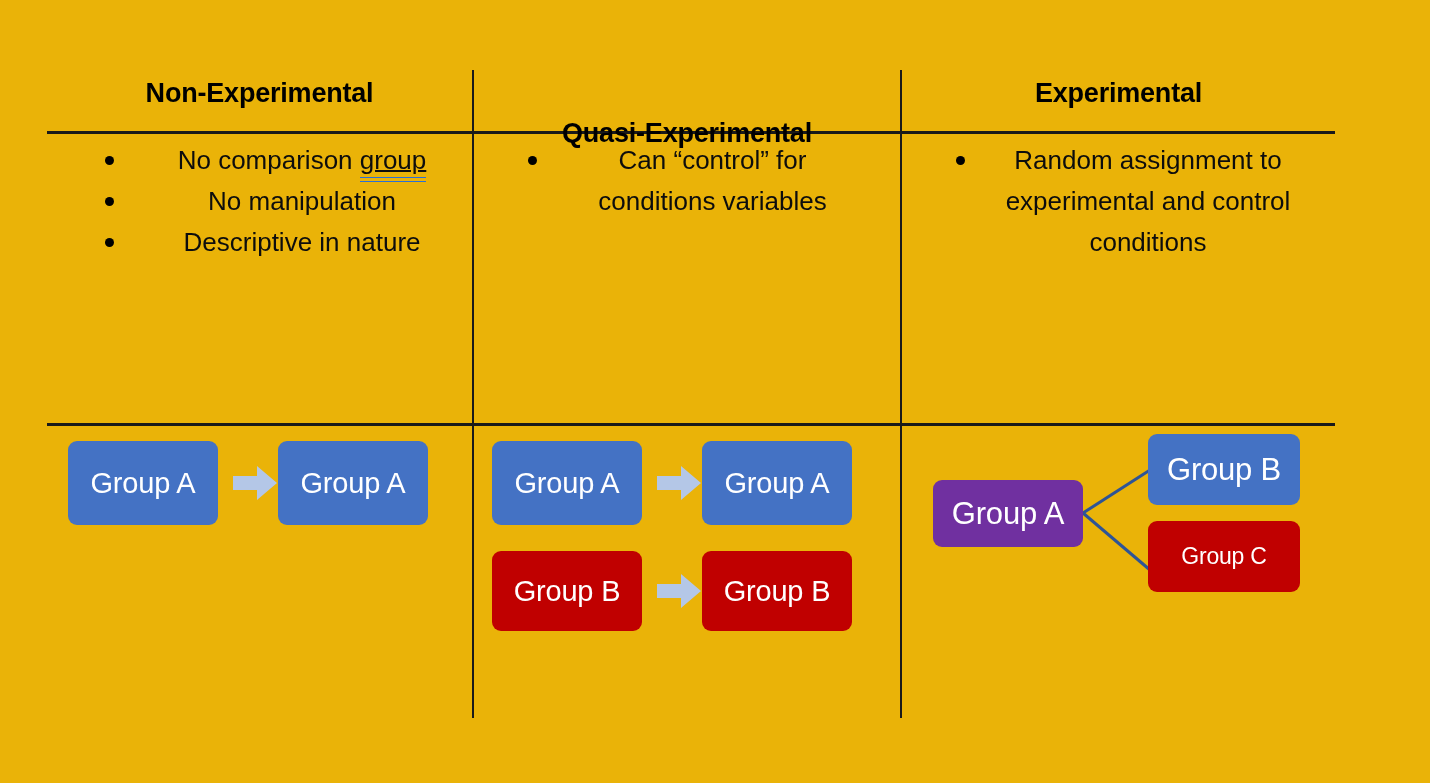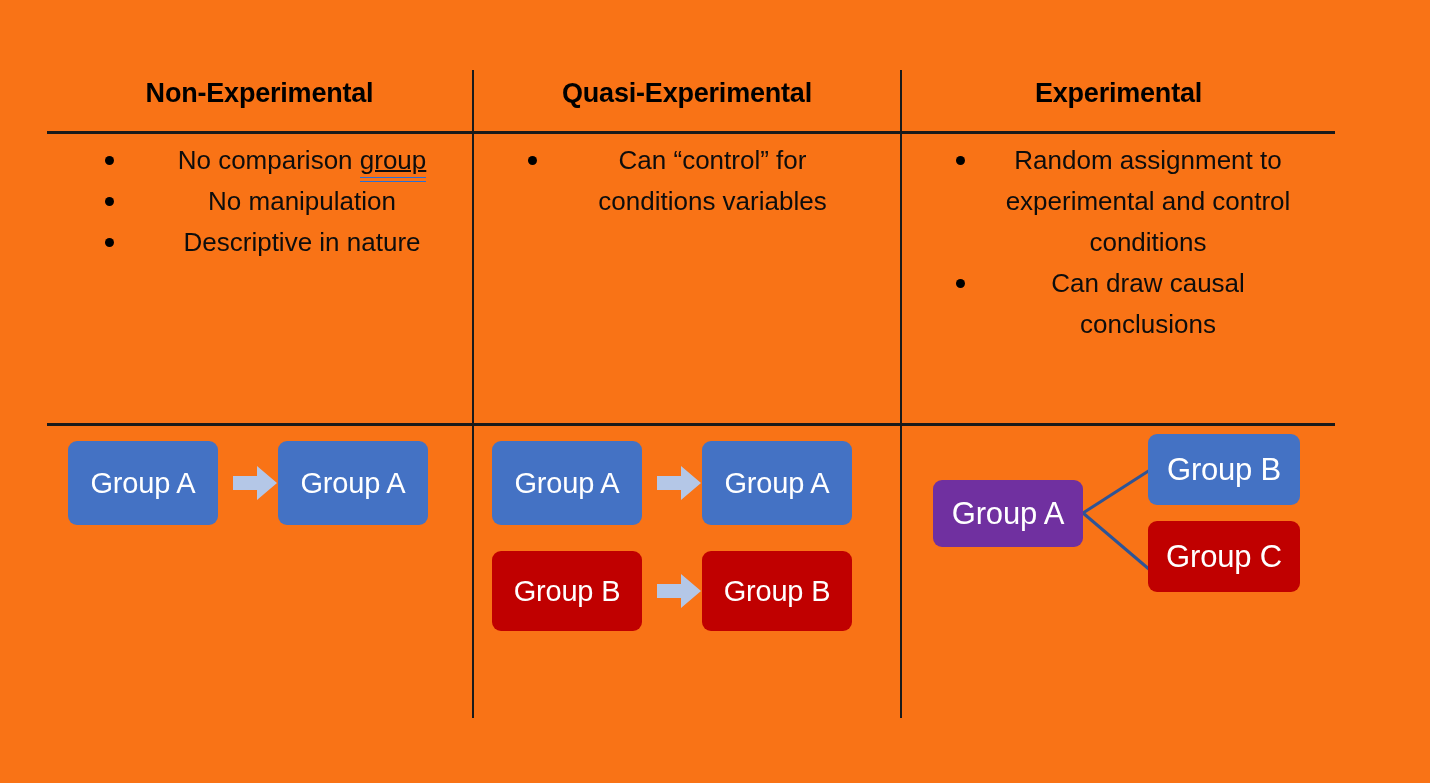--- a/index.html
+++ b/index.html
@@ -9,21 +9,21 @@
     background: #ffffff;
   }
   body {
     font-family: "Liberation Sans", sans-serif;
     -webkit-font-smoothing: antialiased;
   }
   #slide {
     position: relative;
     width: 1430px;
     height: 783px;
-    background: #f97316;
+    background: #eab308;
     overflow: hidden;
   }
 
   
   .hrule {
     position: absolute;
     background: #1a1a1a;
     height: 3px;
   }
   .vrule {
@@ -127,21 +127,21 @@
 
 <div id="slide">
 
   <div class="hrule" style="left:47px; top:131px; width:1288px;"></div>
   <div class="hrule" style="left:47px; top:423px; width:1288px;"></div>
 
   <div class="vrule" style="left:472px; top:70px; height:648px;"></div>
   <div class="vrule" style="left:900px; top:70px; height:648px;"></div>
 
   <div class="col-header" style="left:47px; width:425px;">Non-Experimental</div>
-  <div class="col-header" style="left:474px; width:426px;">Quasi-Experimental</div>
+  <div class="col-header" style="left:474px; width:426px;margin-top:40px;">Quasi-Experimental</div>
   <div class="col-header" style="left:902px; width:433px;">Experimental</div>
 
   <div class="bullet-list" style="left:85px; width:380px;">
     <div class="bullet-item">
       <span class="dot"></span>
       <span class="bullet-text"><span>No comparison </span><span class="spell">group</span></span>
     </div>
     <div class="bullet-item">
       <span class="dot"></span>
       <span class="bullet-text">No manipulation</span>
@@ -156,24 +156,20 @@
     <div class="bullet-item">
       <span class="dot"></span>
       <span class="bullet-text">Can “control” for conditions variables</span>
     </div>
   </div>
 
   <div class="bullet-list" style="left:936px; width:370px;">
     <div class="bullet-item">
       <span class="dot"></span>
       <span class="bullet-text">Random assignment to experimental and control conditions</span>
-    </div>
-    <div class="bullet-item">
-      <span class="dot"></span>
-      <span class="bullet-text">Can draw causal conclusions</span>
     </div>
   </div>
 
   <div class="gbox blue" style="left:68px; top:441px; width:150px; height:84px;">Group A</div>
 
   <div class="arrow" style="left:233px; top:466px;">
     <svg width="44" height="34" viewBox="0 0 44 34" xmlns="http://www.w3.org/2000/svg">
       <path d="M0 10 H24 V0 L44 17 L24 34 V24 H0 Z" fill="#b4c7e7"></path>
     </svg>
   </div>
@@ -202,15 +198,15 @@
 
   <svg class="connectors" viewBox="0 0 1430 783" xmlns="http://www.w3.org/2000/svg">
     <line x1="1083" y1="513" x2="1150" y2="470" stroke="#2e5496" stroke-width="3"></line>
     <line x1="1083" y1="513" x2="1150" y2="570" stroke="#2e5496" stroke-width="3"></line>
   </svg>
 
   <div class="gbox purple" style="left:933px; top:480px; width:150px; height:67px; font-size:31px;">Group A</div>
 
   <div class="gbox blue" style="left:1148px; top:434px; width:152px; height:71px; font-size:31px;">Group B</div>
 
-  <div class="gbox red" style="left:1148px; top:521px; width:152px; height:71px; font-size:31px;">Group C</div>
+  <div class="gbox red" style="left:1148px; top:521px; width:152px; height:71px; font-size:23px;">Group C</div>
 
 </div>
 
 </body></html>

